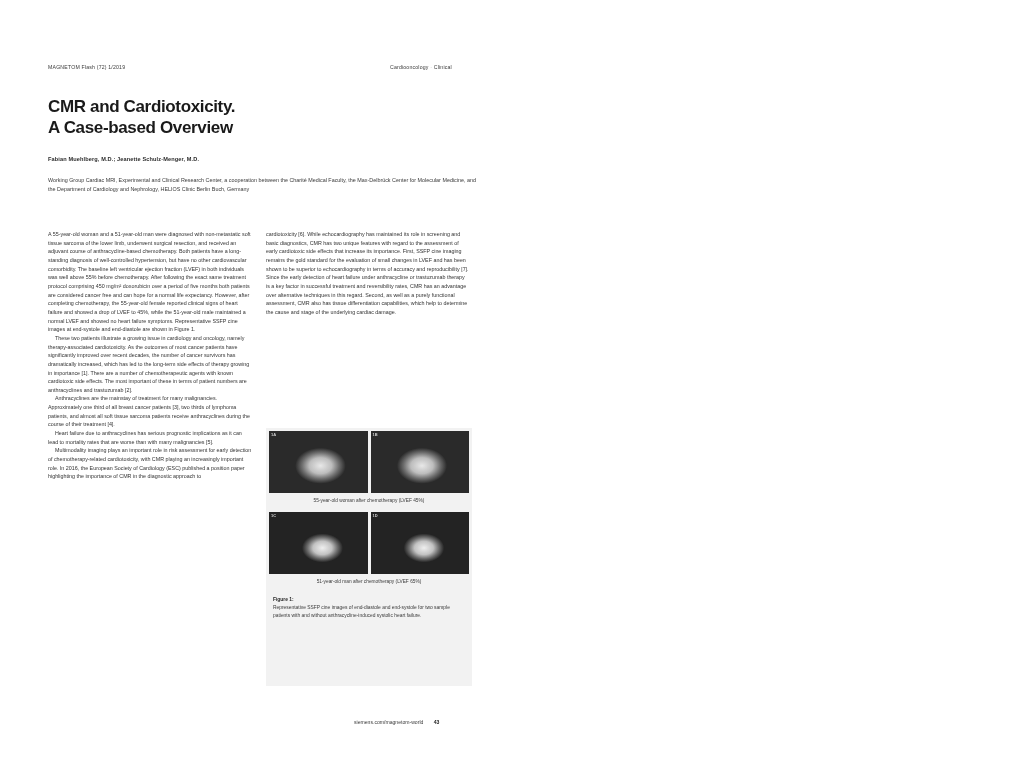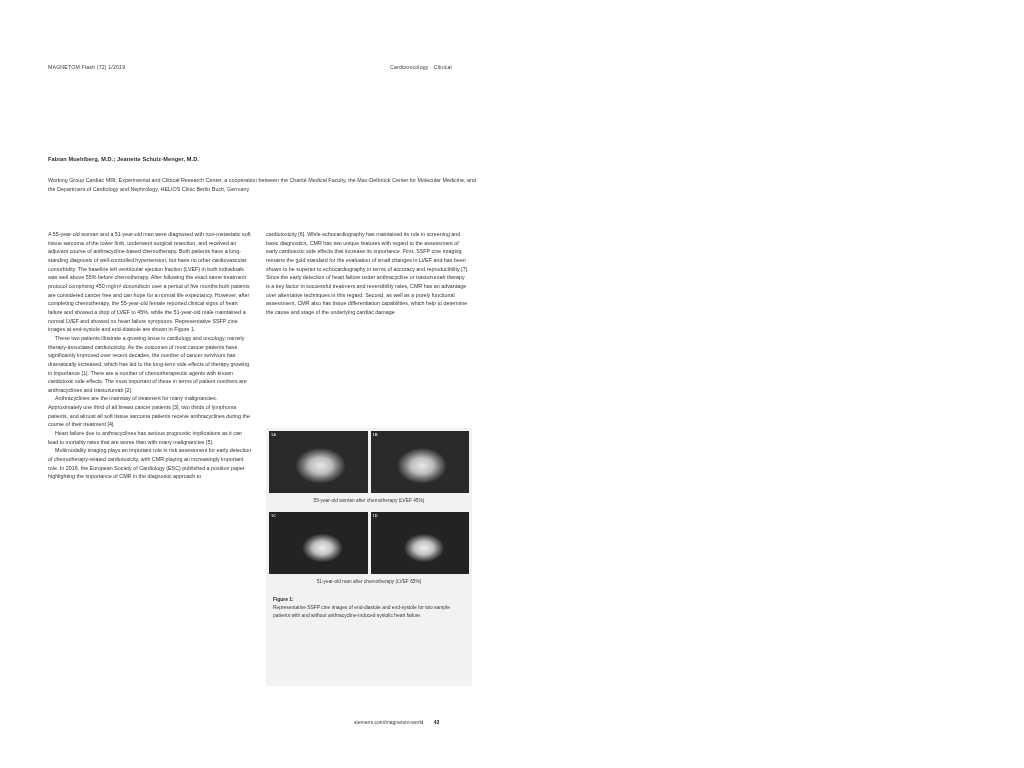--- a/index.html
+++ b/index.html
@@ -164,20 +164,22 @@
   <div class="page page-left">
 
     <div class="runhead rh-l-left">MAGNETOM Flash (72) 1/2019</div>
     <div class="runhead rh-l-right">
       <span>Cardiooncology</span>
       <span class="rh-sep">·</span>
       <span class="bold">Clinical</span>
     </div>
 
     <div class="title">
+      <div>CMR and Cardiotoxicity.</div>
+      <div>A Case-based Overview</div>
     </div>
 
     <div class="authors">Fabian Muehlberg, M.D.; Jeanette Schulz-Menger, M.D.</div>
     <div class="affil">Working Group Cardiac MRI, Experimental and Clinical Research Center, a cooperation between the Charité Medical Faculty, the Max-Delbrück Center for Molecular Medicine, and the Department of Cardiology and Nephrology, HELIOS Clinic Berlin Buch, Germany</div>
 
     <div class="col c1">
       <p>A 55-year-old woman and a 51-year-old man were diagnosed with non-metastatic soft tissue sarcoma of the lower limb, underwent surgical resection, and received an adjuvant course of anthracycline-based chemotherapy. Both patients have a long-standing diagnosis of well-controlled hypertension, but have no other cardiovascular comorbidity. The baseline left ventricular ejection fraction (LVEF) in both individuals was well above 55% before chemotherapy. After following the exact same treatment protocol comprising 450 mg/m² doxorubicin over a period of five months both patients are considered cancer free and can hope for a normal life expectancy. However, after completing chemotherapy, the 55-year-old female reported clinical signs of heart failure and showed a drop of LVEF to 45%, while the 51-year-old male maintained a normal LVEF and showed no heart failure symptoms. Representative SSFP cine images at end-systole and end-diastole are shown in Figure 1.</p>
       <p class="ind">These two patients illustrate a growing issue in cardiology and oncology, namely therapy-associated cardiotoxicity. As the outcomes of most cancer patients have significantly improved over recent decades, the number of cancer survivors has dramatically increased, which has led to the long-term side effects of therapy growing in importance [1]. There are a number of chemotherapeutic agents with known cardiotoxic side effects. The most important of these in terms of patient numbers are anthracyclines and trastuzumab [2].</p>
       <p class="ind">Anthracyclines are the mainstay of treatment for many malignancies. Approximately one third of all breast cancer patients [3], two thirds of lymphoma patients, and almost all soft tissue sarcoma patients receive anthracyclines during the course of their treatment [4].</p>
       <p class="ind">Heart failure due to anthracyclines has serious prognostic implications as it can lead to mortality rates that are worse than with many malignancies [5].</p>

